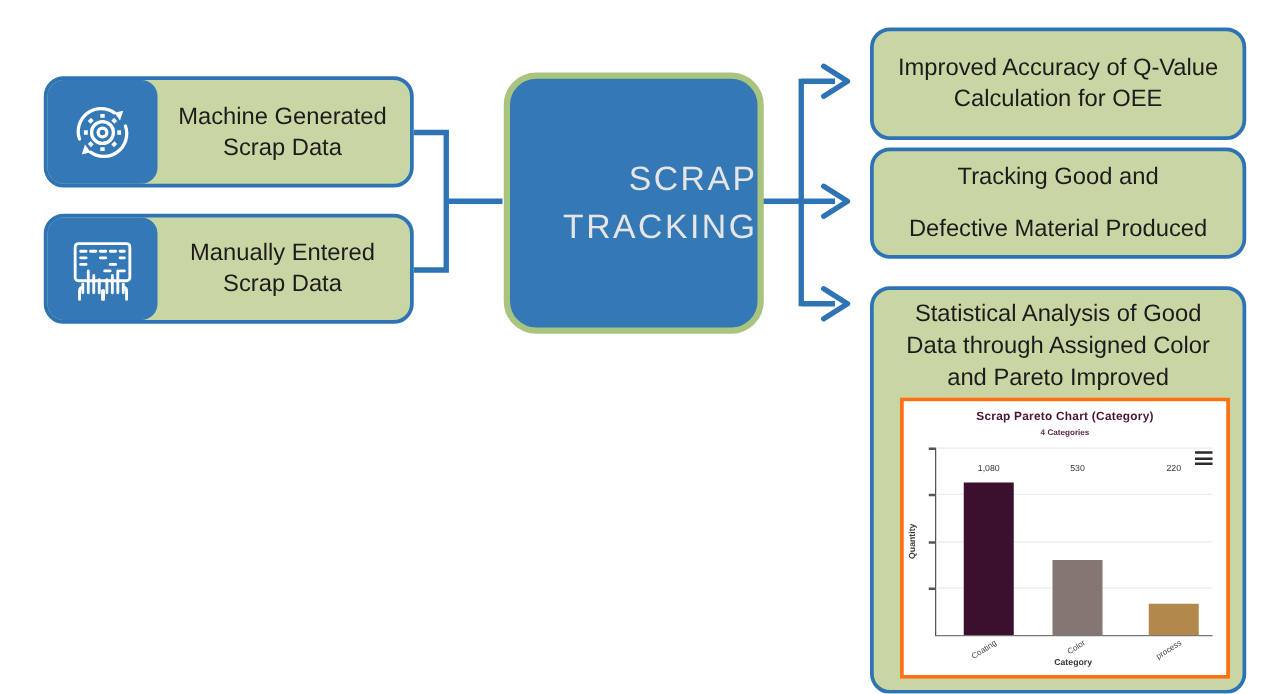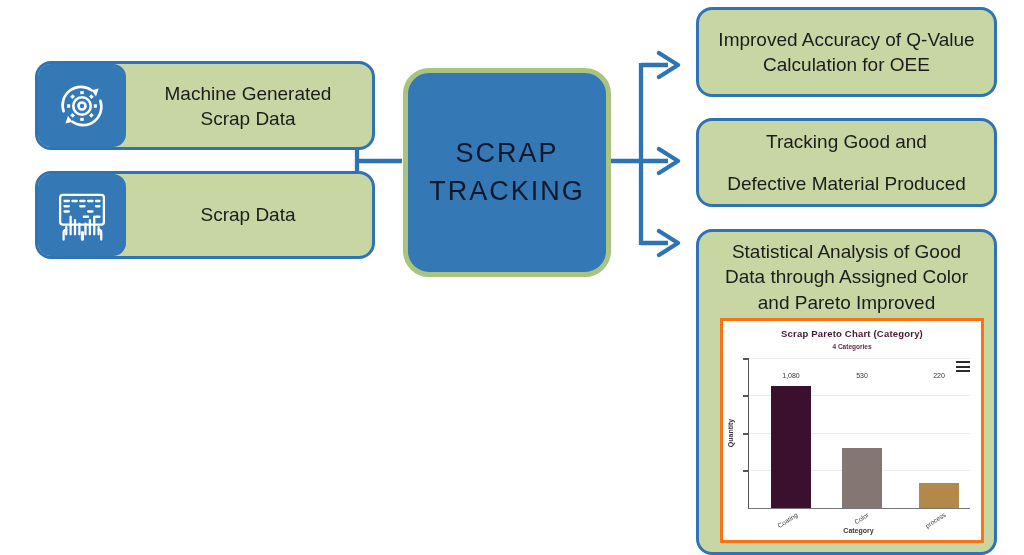--- a/index.html
+++ b/index.html
@@ -3,40 +3,40 @@
 <meta charset="utf-8">
 <style>
   html,body{margin:0;padding:0;background:#fff;}
   #canvas{position:relative;width:1024px;height:555px;background:#ffffff;overflow:hidden;
           font-family:"Liberation Sans", sans-serif;}
 
   
   .connectors{position:absolute;left:0;top:0;pointer-events:none;}
 
   
-  .pill{position:absolute;width:290px;background:#c8d6a4;border:3px solid #2e74b5;border-radius:16px;padding-left:44px;}
+  .pill{position:absolute;width:290px;background:#c8d6a4;border:3px solid #2e74b5;border-radius:16px;}
   .pill-1{left:35px;top:61px;height:83px;}
   .pill-2{left:35px;top:171px;height:82px;}
   .icon-block{position:absolute;left:0;top:0;bottom:0;width:88px;background:#3478b6;border-radius:13px;
               display:flex;align-items:center;justify-content:center;}
   .pill-label{position:absolute;left:92px;right:6px;top:50%;transform:translateY(-50%);
               text-align:center;font-size:19px;font-weight:500;color:#1c1c1c;line-height:1.32;}
 
   
-  .center-box{position:absolute;left:403px;top:68px;width:198px;height:199px;background:#3478b6;
+  .center-box{position:absolute;left:403px;top:58px;width:198px;height:199px;background:#3478b6;
               border:5px solid #a9c47e;border-radius:26px;display:flex;flex-direction:column;
-              align-items:center;justify-content:center;color:#0f172a;font-size:27px;
+              align-items:flex-end;justify-content:center;color:#e5e5e5;font-size:27px;
               letter-spacing:2px;font-weight:500;line-height:1.4;text-align:center;}
 
   
   .green-box{position:absolute;left:696px;width:295px;background:#c8d6a4;border:3px solid #2e74b5;
              border-radius:16px;display:flex;flex-direction:column;align-items:center;
              justify-content:center;text-align:center;font-size:19px;font-weight:500;
              color:#1c1c1c;line-height:1.33;}
-  .box-a{top:7px;height:84px;}
+  .box-a{top:22px;height:84px;}
   .box-b{top:118px;height:83px;gap:16px;}
   .box-c{top:229px;height:313px;justify-content:flex-start;padding-top:7px;}
 
   
   .chart-panel{position:absolute;left:21px;top:86px;width:258px;height:219px;background:#ffffff;
                border:3px solid #f97316;}
   .chart-title{margin-top:7px;text-align:center;font-size:9.5px;font-weight:700;color:#4a1532;letter-spacing:.2px;}
   .chart-subtitle{margin-top:2px;text-align:center;font-size:6.5px;font-weight:700;color:#5d2a44;}
   .plot{position:absolute;left:25px;top:37px;width:221px;height:150px;
         border-left:1.5px solid #555;border-bottom:1.5px solid #777;}
@@ -112,20 +112,21 @@
 
           <path d="M14 54 v-8 M19 54 v-20 M24 54 v-16 M29 54 v-12"></path>
           <path d="M11 60 v-8 q0 -3 3 -3 M32 60 v-8"></path>
 
           <path d="M36 54 v-12 M41 54 v-16 M46 54 v-20 M51 54 v-8"></path>
           <path d="M33 60 v-8 M54 60 v-8 q0 -3 -3 -3"></path>
         </g>
       </svg>
     </div>
     <div class="pill-label">
+      <div>Manually Entered</div>
       <div>Scrap Data</div>
     </div>
   </div>
 
   <div class="center-box">
     <div>SCRAP</div>
     <div>TRACKING</div>
   </div>
 
   <div class="green-box box-a">

